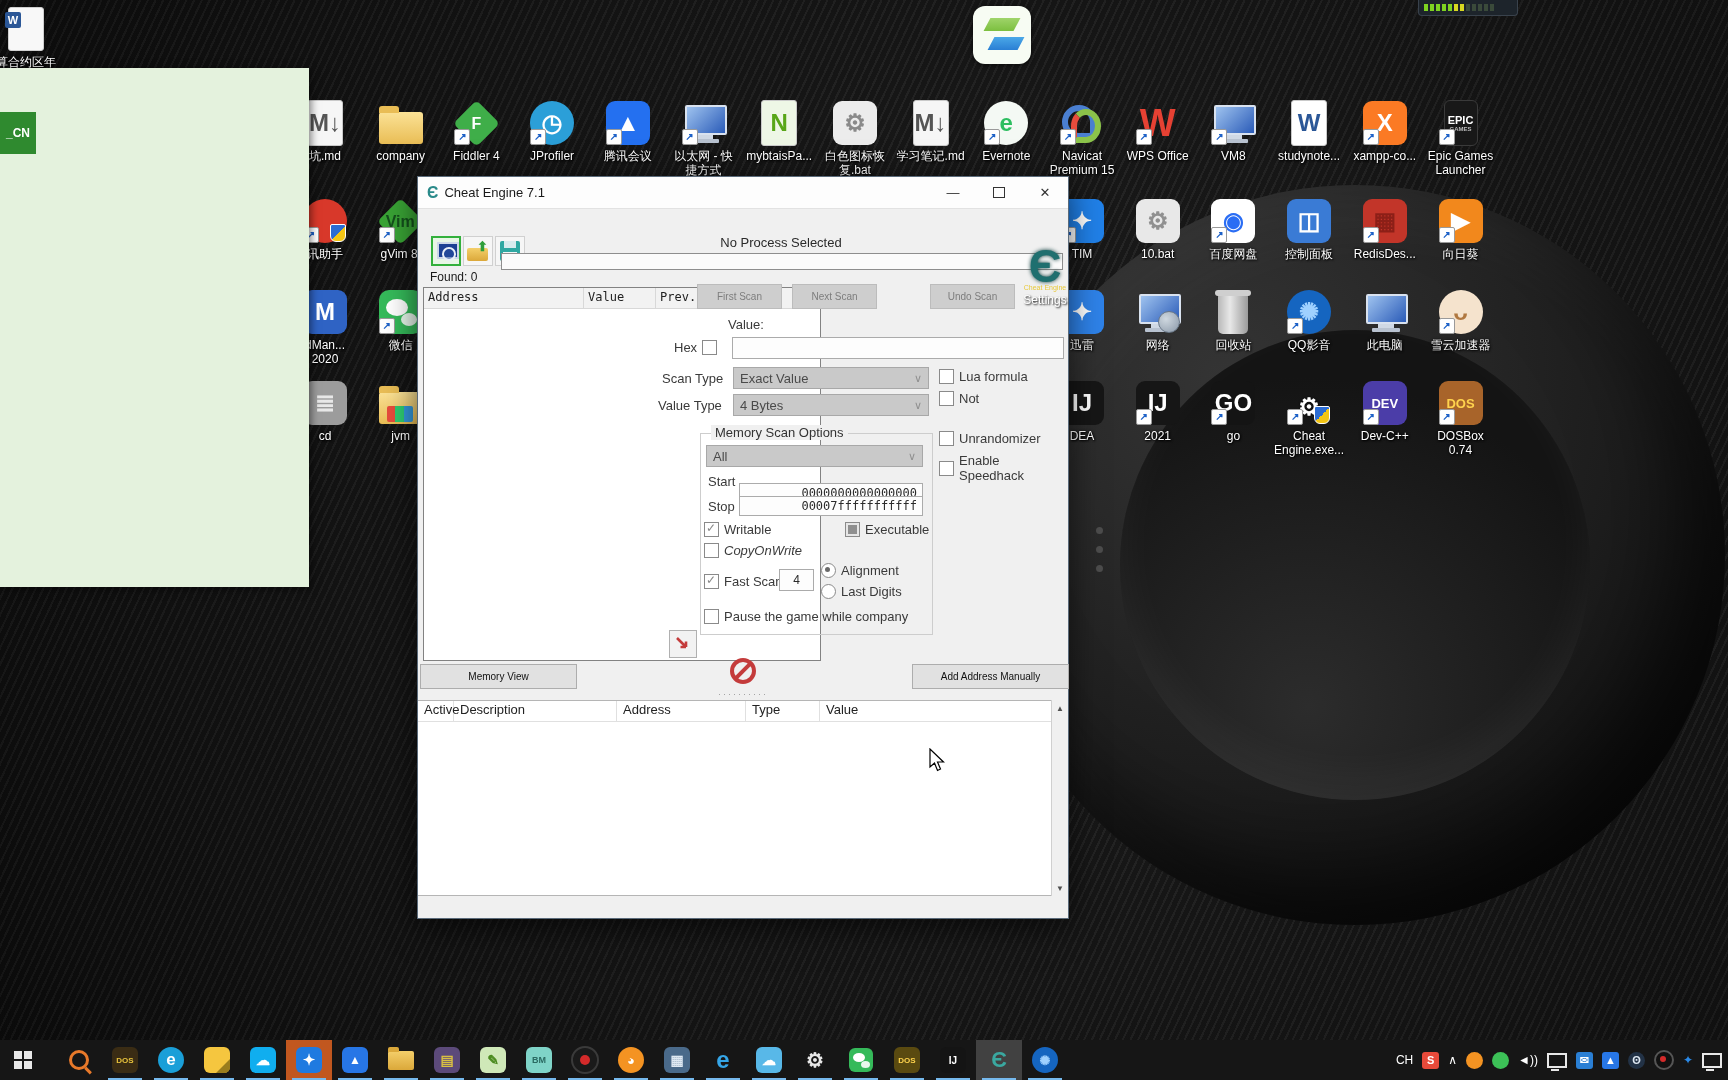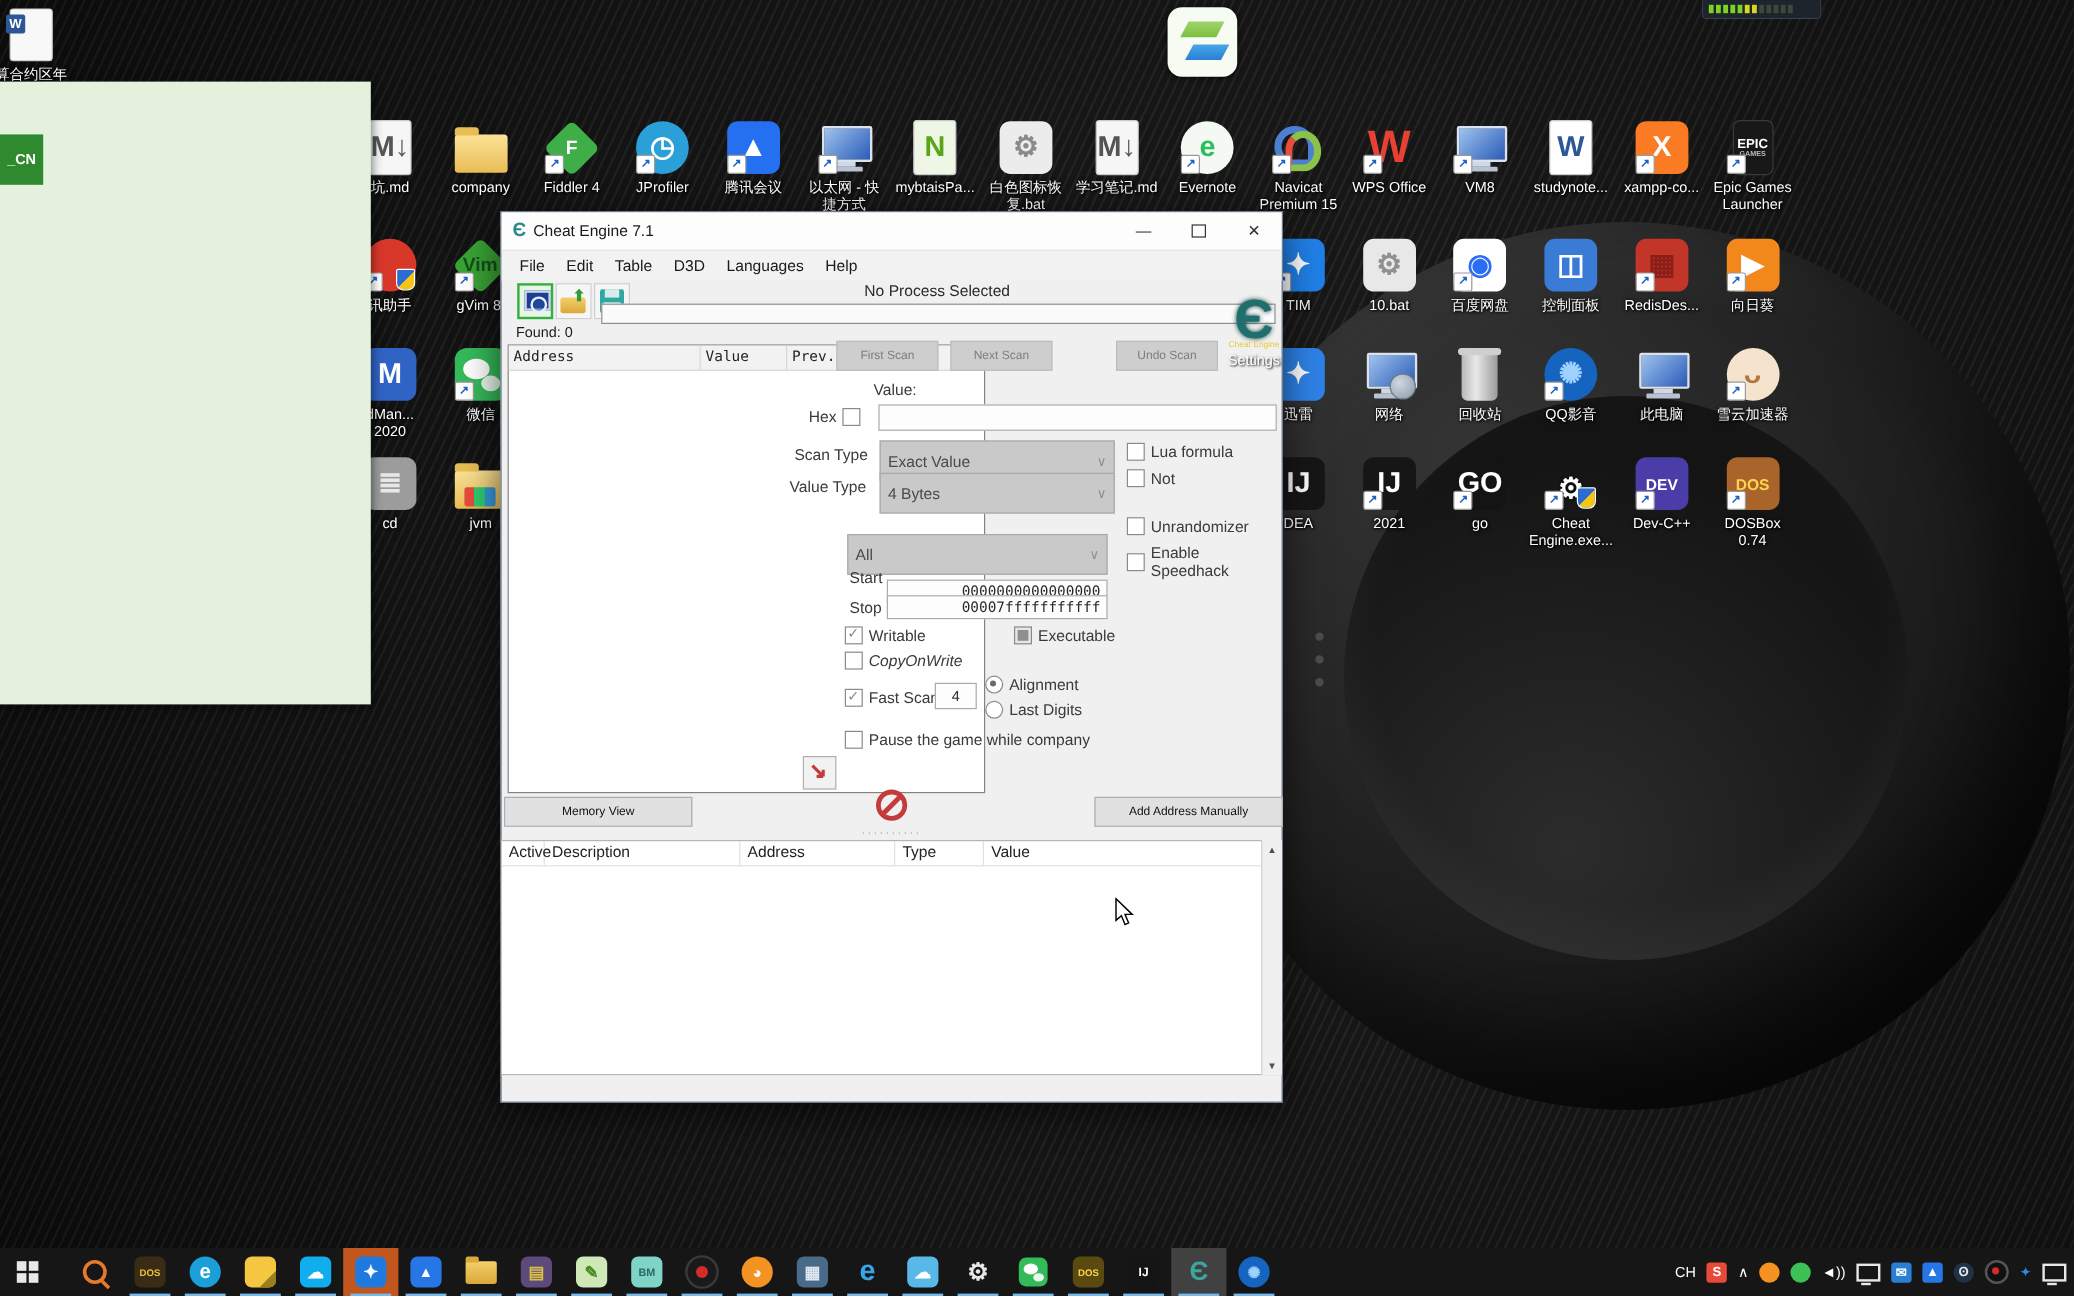--- a/index.html
+++ b/index.html
@@ -102,21 +102,21 @@
   .btn{background:#e1e1e1;border:1px solid #adadad;display:flex;align-items:center;justify-content:center;font-size:10px;color:#111;position:absolute;height:23px;}
   .btn.disabled{background:#cecece;border-color:#bcbcbc;color:#7d7d7d;}
   .cb{width:13px;height:13px;background:#fff;border:1px solid #8a8a8a;display:inline-block;position:relative;flex:none;}
   .cb.checked::after{content:"✓";position:absolute;left:1px;top:-2px;font-size:12px;color:#8a8a8a;}
   .cb.indet{background:#e6e6e6;}
   .cb.indet::after{content:"";position:absolute;left:2px;top:2px;right:2px;bottom:2px;background:#8f8f8f;}
   .radio{width:13px;height:13px;border-radius:50%;background:#fff;border:1px solid #8a8a8a;display:inline-block;position:relative;flex:none;}
   .radio.sel::after{content:"";position:absolute;left:3px;top:3px;width:5px;height:5px;border-radius:50%;background:#6a6a6a;}
   .cbrow{position:absolute;display:flex;align-items:center;gap:5px;font-size:13px;color:#3a3a3a;}
   .dd{position:absolute;height:22px;background:#c9c9c9;border:1px solid #a8a8a8;color:#4a4a4a;font-size:13px;
-    display:flex;align-items:center;justify-content:space-between;padding:16px 6px;box-sizing:border-box;}
+    display:flex;align-items:center;justify-content:space-between;padding:4px 6px;box-sizing:border-box;}
   .dd .arr{color:#8f8f8f;font-size:11px;}
   .inp{position:absolute;background:#fdfdfd;border:1px solid #ababab;font-size:12px;color:#2a2a2a;box-sizing:border-box;
     display:flex;align-items:center;}
   .inp.mono{font-family:"DejaVu Sans Mono",monospace;justify-content:flex-end;padding-right:5px;}
   .lab{position:absolute;font-size:13px;color:#3a3a3a;}
   .groupbox{position:absolute;left:282px;top:256px;width:231px;height:200px;border:1px solid #cdcdcd;}
   .groupbox .legend{position:absolute;left:10px;top:-9px;background:#f0f0f0;padding:0 4px;font-size:13px;color:#333;}
   .red-arrow-btn{position:absolute;left:251px;top:453px;width:26px;height:26px;background:#f2f2f2;border:1px solid #b0b0b0;
     display:flex;align-items:center;justify-content:center;}
   .red-arrow-btn svg{display:block;}
@@ -562,28 +562,20 @@
     <span class="appico">Є</span>
     <span class="ttl">Cheat Engine 7.1</span>
     <div class="caption-btns">
       <div class="cap-min">—</div>
       <div class="cap-max">
           <i></i>
         </div>
       <div class="cap-close">✕</div>
     </div>
   </div>
-  <div class="menubar">
-    <span>File</span>
-    <span>Edit</span>
-    <span>Table</span>
-    <span>D3D</span>
-    <span>Languages</span>
-    <span>Help</span>
-  </div>
   <div class="toolbar">
     <div class="tbtn sel" style="left:13px;">
       <div class="mini-monitor"></div>
       <div class="mini-mag"></div>
     </div>
     <div class="tbtn" style="left:45px;">
       <div class="mini-folder"></div>
       <div class="mini-up">⬆</div>
     </div>
     <div class="tbtn" style="left:77px;">
@@ -626,20 +618,23 @@
   <div class="lab" style="left:240px;top:221px;">Value Type</div>
   <div class="dd" style="left:315px;top:217px;width:196px;">
     <span>4 Bytes</span>
       <span class="arr">∨</span>
   </div>
   <div class="cbrow" style="left:521px;top:214px;">
     <span class="cb"></span>
     <span>Not</span>
   </div>
 
+  <div class="groupbox">
+    <div class="legend">Memory Scan Options</div>
+  </div>
   <div class="dd" style="left:288px;top:268px;width:217px;">
     <span>All</span>
       <span class="arr">∨</span>
   </div>
   <div class="lab" style="left:290px;top:297px;">Start</div>
   <div class="inp mono" style="left:321px;top:306px;width:184px;height:20px;">0000000000000000</div>
   <div class="lab" style="left:290px;top:322px;">Stop</div>
   <div class="inp mono" style="left:321px;top:319px;width:184px;height:20px;">00007fffffffffff</div>
 
   <div class="cbrow" style="left:286px;top:345px;">

